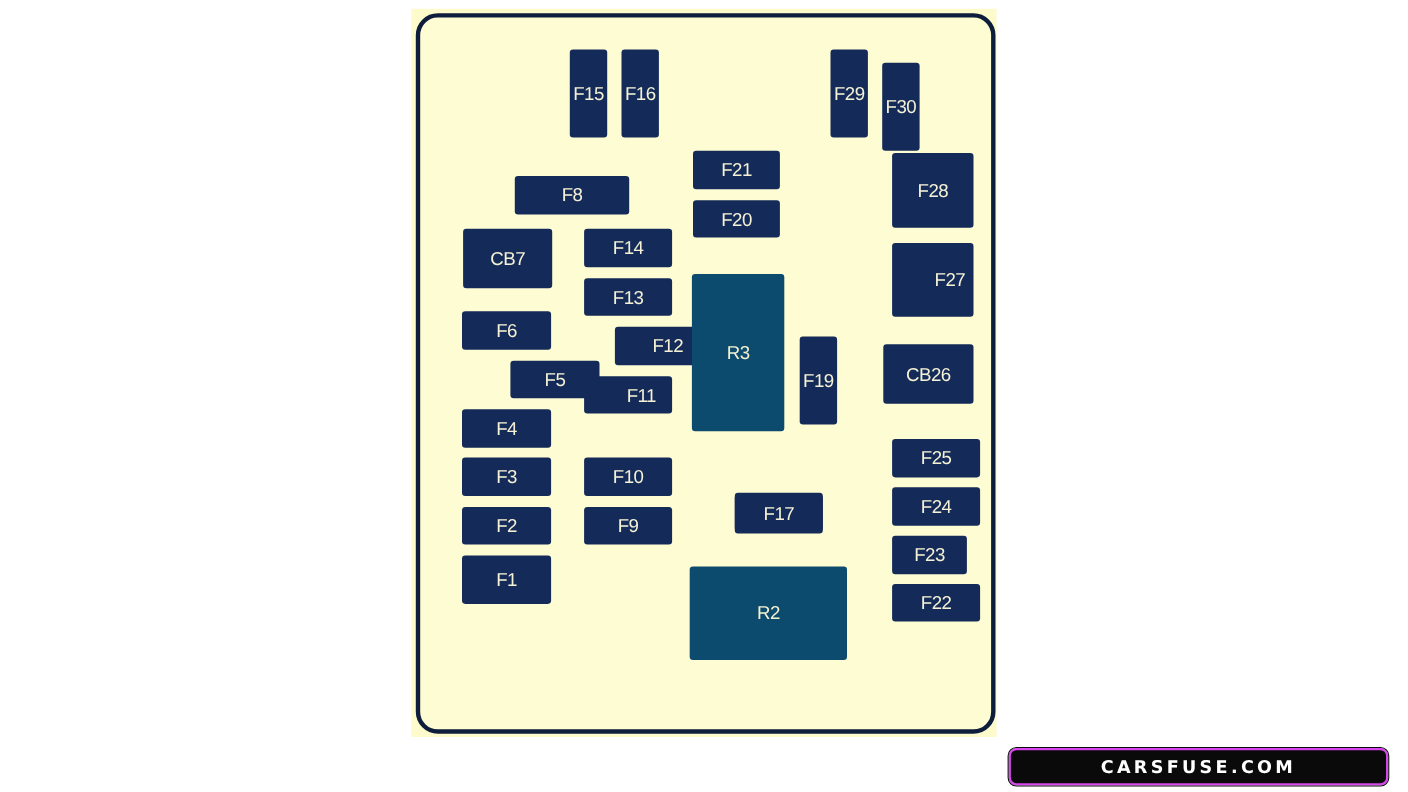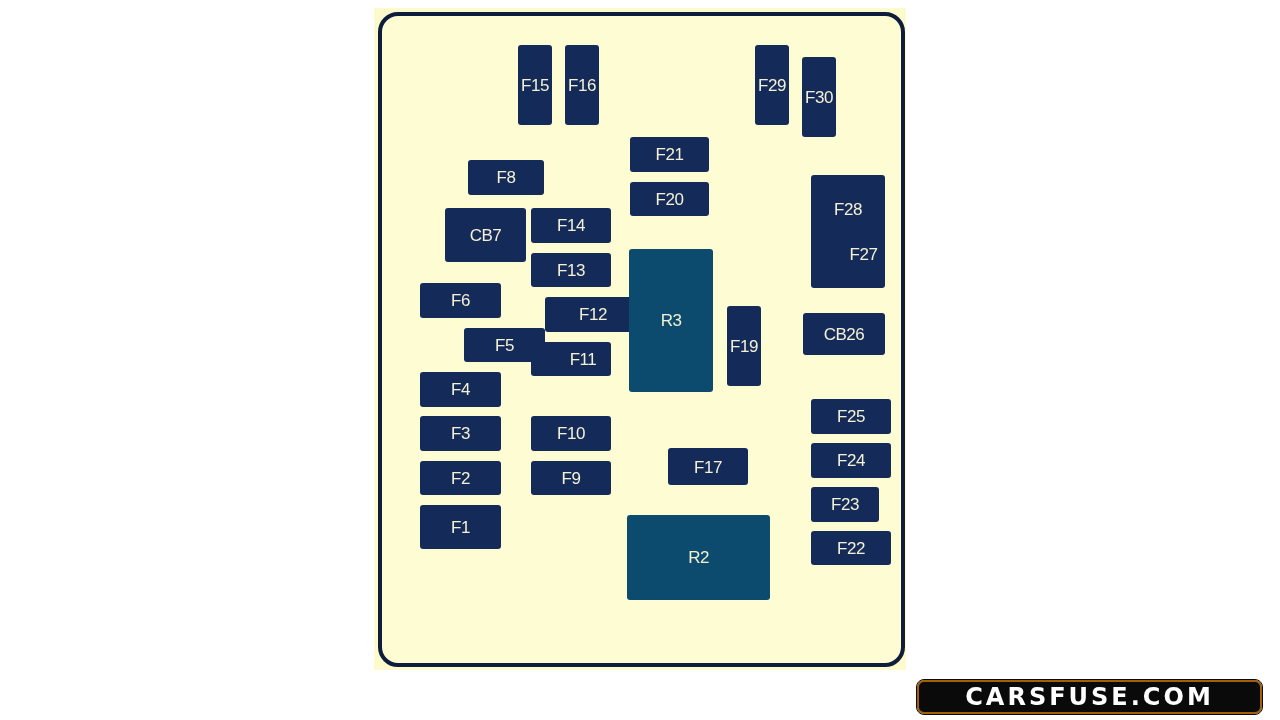--- a/index.html
+++ b/index.html
@@ -65,24 +65,24 @@
       width: 345px;
       height: 34px;
       background: #0a0a0a;
       border-radius: 7px;
       display: flex;
       align-items: center;
       justify-content: center;
       color: #ffffff;
       font-family: "DejaVu Sans", sans-serif;
       font-weight: bold;
-      font-size: 24px;
+      font-size: 16px;
       letter-spacing: 3px;
       box-sizing: border-box;
-      border: 2px solid #a16207;
+      border: 2px solid #d946ef;
       outline: 1px solid #0a0a0a;
     }
   </style>
 </head>
 <body>
 
 <div id="stage">
   <div class="canvas"></div>
   <div class="panel"></div>
 
@@ -92,64 +92,64 @@
   <div class="comp fuse" style="left:565px;top:45px;width:34px;height:80px;">
       <span>F16</span>
     </div>
   <div class="comp fuse" style="left:755px;top:45px;width:34px;height:80px;">
       <span>F29</span>
     </div>
   <div class="comp fuse" style="left:802px;top:45px;width:34px;height:80px;margin-top:12px;">
       <span>F30</span>
     </div>
 
-  <div class="comp fuse" style="left:468px;top:160px;width:76px;height:35px;">
+  <div class="comp fuse" style="left:468px;top:160px;width:104px;height:35px;">
       <span>F8</span>
     </div>
 
   <div class="comp fuse" style="left:630px;top:137px;width:79px;height:35px;">
       <span>F21</span>
     </div>
   <div class="comp fuse" style="left:630px;top:182px;width:79px;height:34px;">
       <span>F20</span>
     </div>
 
-  <div class="comp fuse" style="left:811px;top:139px;width:74px;height:68px;margin-top:36px;">
+  <div class="comp fuse" style="left:811px;top:139px;width:74px;height:68px;">
       <span>F28</span>
     </div>
   <div class="comp fuse" style="left:811px;top:221px;width:74px;height:67px;padding-left:31px;">
       <span>F27</span>
     </div>
 
-  <div class="comp fuse" style="left:421px;top:208px;width:81px;height:54px;margin-left:24px;">
+  <div class="comp fuse" style="left:421px;top:208px;width:81px;height:54px;">
       <span>CB7</span>
     </div>
 
   <div class="comp fuse" style="left:531px;top:208px;width:80px;height:35px;">
       <span>F14</span>
     </div>
   <div class="comp fuse" style="left:531px;top:253px;width:80px;height:34px;">
       <span>F13</span>
     </div>
-  <div class="comp fuse" style="left:545px;top:297px;width:96px;height:35px;">
+  <div class="comp fuse" style="left:559px;top:297px;width:96px;height:35px;">
       <span>F12</span>
     </div>
   <div class="comp fuse" style="left:531px;top:342px;width:80px;height:34px;padding-left:24px;">
       <span>F11</span>
     </div>
 
   <div class="comp relay" style="left:629px;top:249px;width:84px;height:143px;">
       <span>R3</span>
     </div>
 
   <div class="comp fuse" style="left:727px;top:306px;width:34px;height:80px;">
       <span>F19</span>
     </div>
 
-  <div class="comp fuse" style="left:803px;top:313px;width:82px;height:42px;">
+  <div class="comp fuse" style="left:803px;top:313px;width:82px;height:54px;">
       <span>CB26</span>
     </div>
 
   <div class="comp fuse" style="left:420px;top:283px;width:81px;height:35px;">
       <span>F6</span>
     </div>
   <div class="comp fuse" style="left:420px;top:328px;width:81px;height:34px;margin-left:44px;">
       <span>F5</span>
     </div>
   <div class="comp fuse" style="left:420px;top:372px;width:81px;height:35px;">

